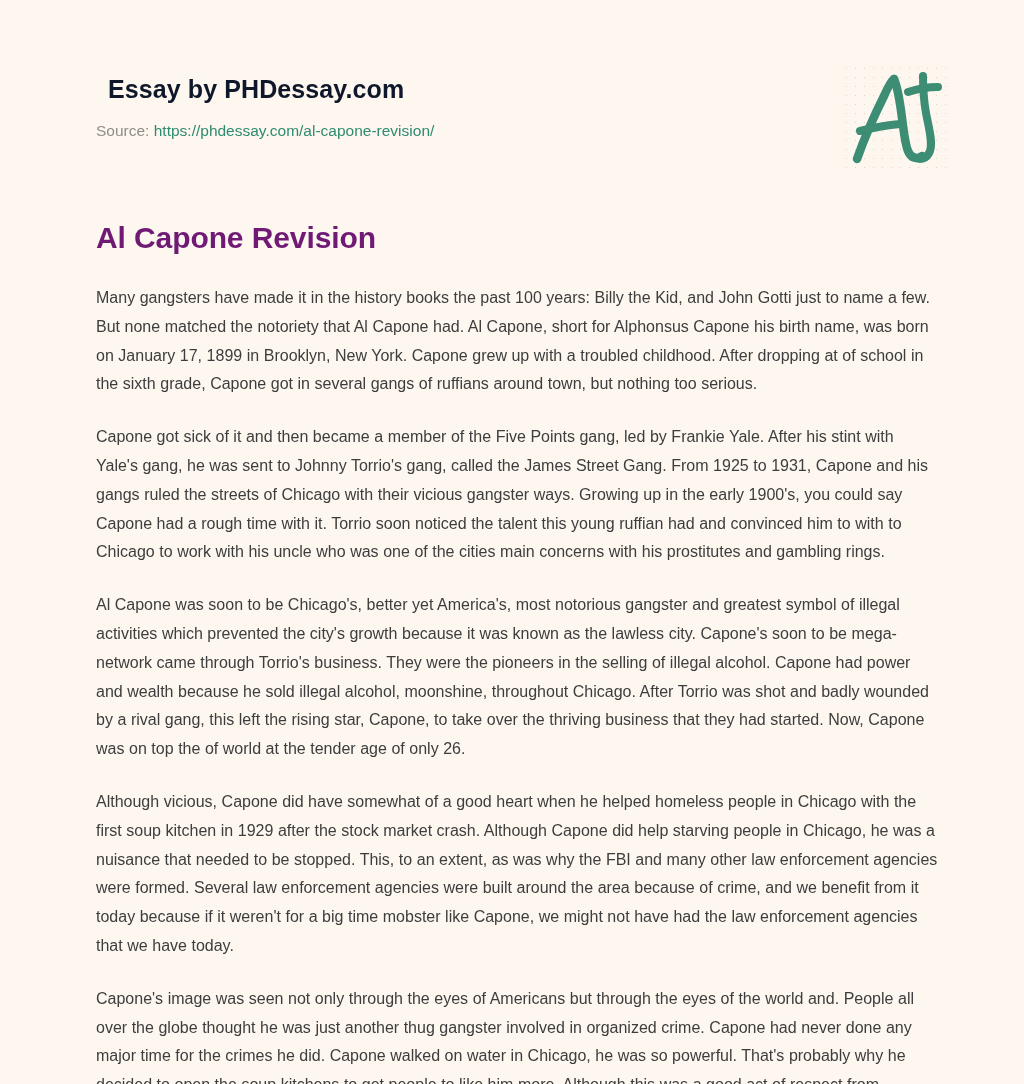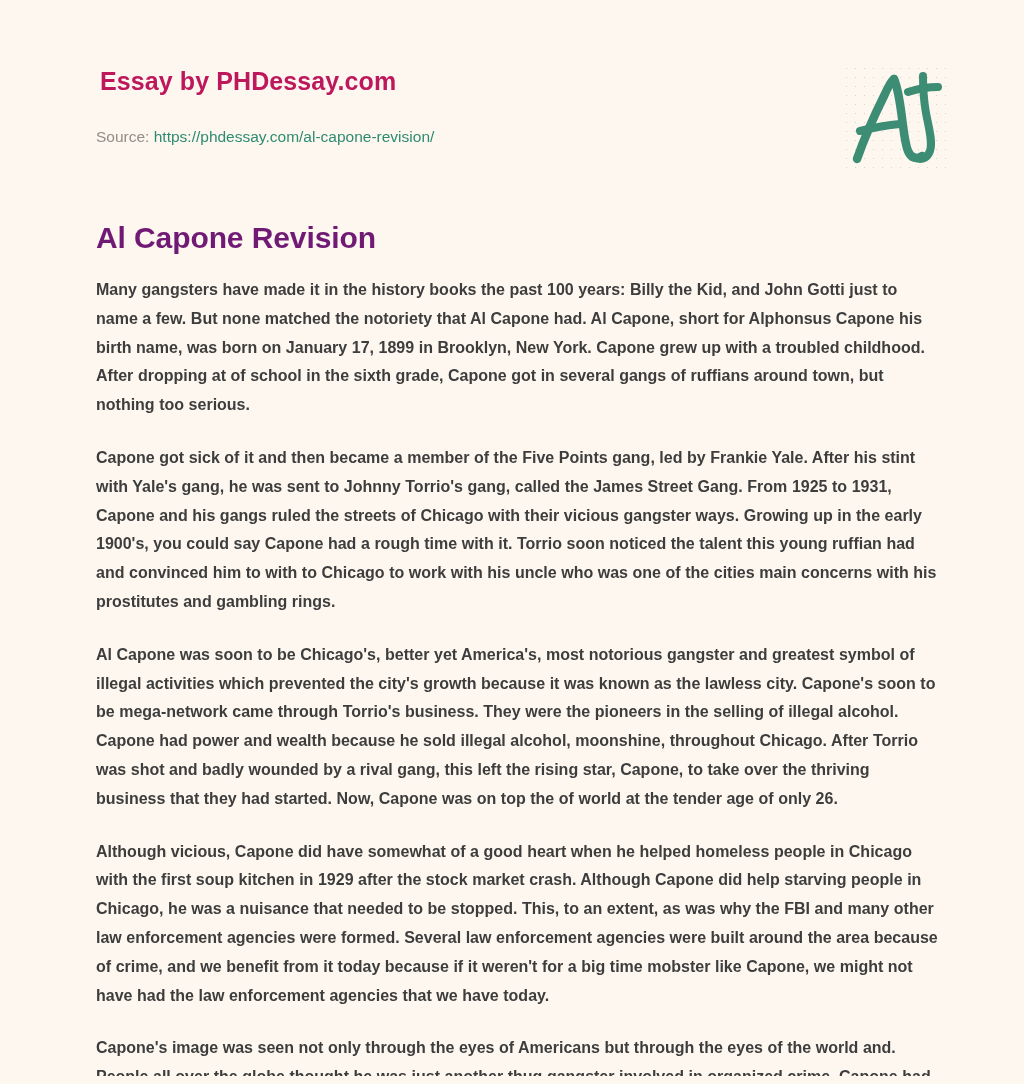--- a/index.html
+++ b/index.html
@@ -29,29 +29,29 @@
     position: absolute;
     left: 96px;
     top: 62px;
     width: 840px;
     height: 110px;
   }
 
   .brand-title {
     font-size: 25px;
     font-weight: bold;
-    color: #be185d;
+    color: #0f172a;
     letter-spacing: 0.1px;
     line-height: 30px;
-    margin: 4px;
+    margin: 12px;
     white-space: nowrap;
   }
 
   .source-line {
-    margin-top: 31px;
+    margin-top: 17px;
     font-size: 15.5px;
     line-height: 20px;
     color: #918c86;
     white-space: nowrap;
   }
 
   .source-label {
     color: #918c86;
   }
 
@@ -100,25 +100,24 @@
     line-height: 40px;
     font-weight: bold;
     color: #701a75;
     letter-spacing: -0.1px;
   }
 
   
   .essay-body {
     position: absolute;
     left: 96px;
-    top: 276px;
+    top: 284px;
     width: 842px;
     height: 800px;
     overflow: hidden;
-    font-weight: bold;
   }
 
   .essay-body p {
     margin: 0 0 24px 0;
     font-size: 16px;
     line-height: 28.8px;
     color: #3d3d3d;
     text-align: left;
     word-spacing: 0.1px;
   }

